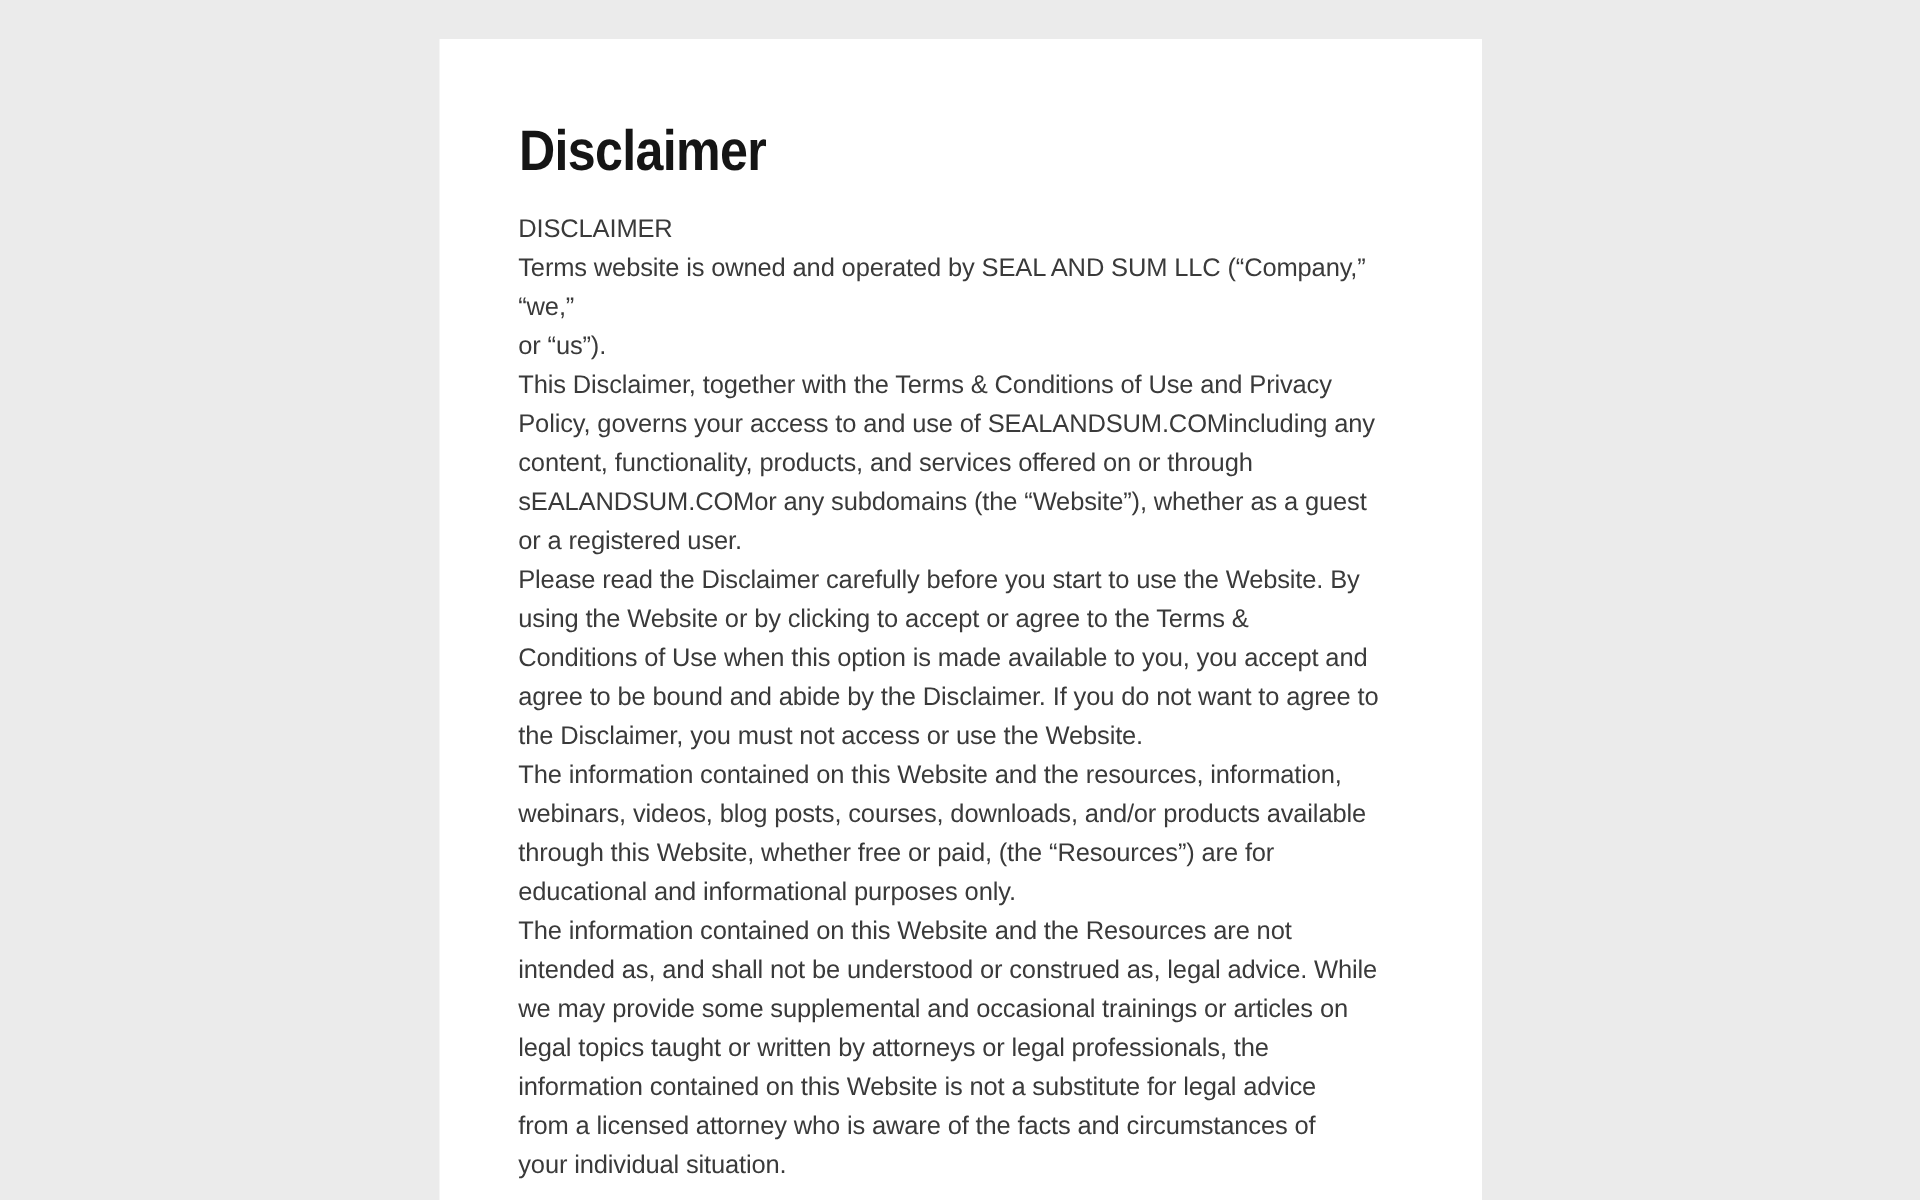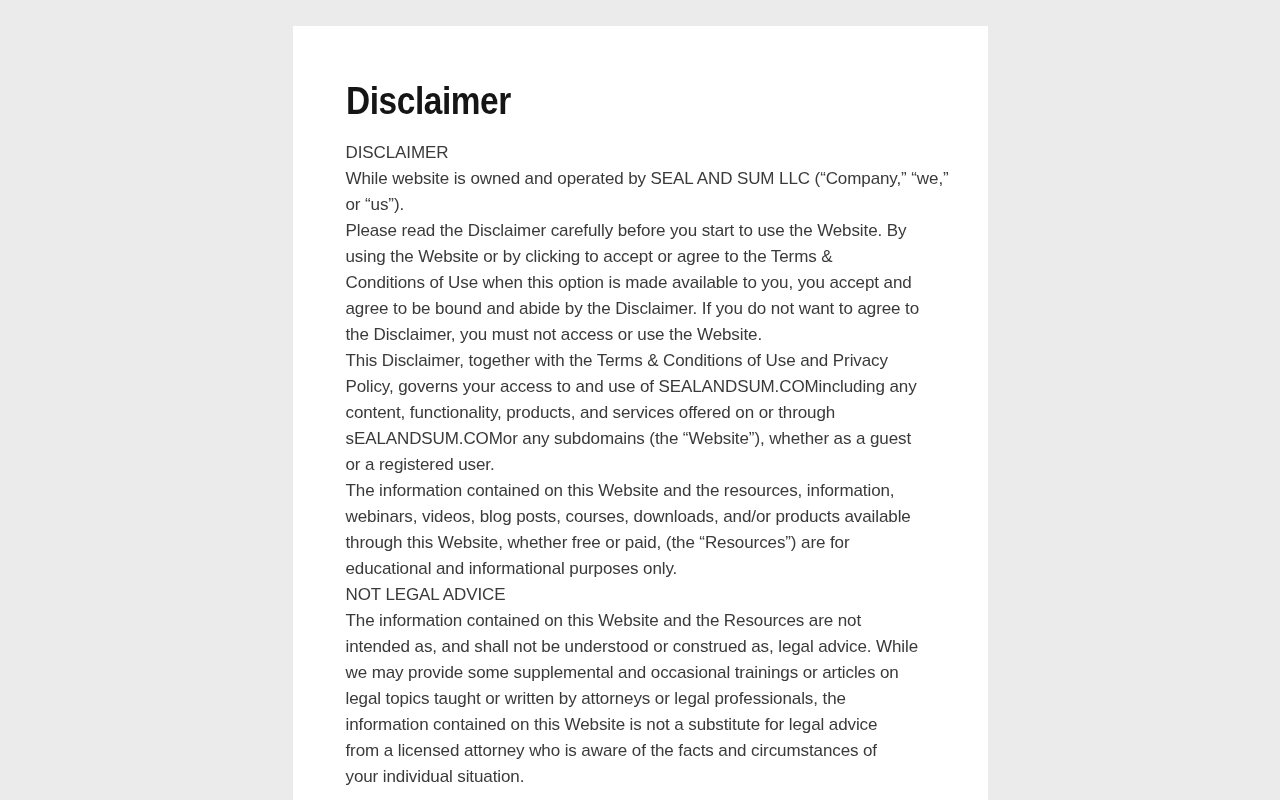--- a/index.html
+++ b/index.html
@@ -39,37 +39,36 @@
   }
 </style>
 </head>
 <body>
 
 <div class="page">
   <div class="card">
     <h1 class="page-title">Disclaimer</h1>
     <div class="article-body">
       <p>DISCLAIMER</p>
-      <p>While website is owned and operated by SEAL AND SUM LLC (“Company,” “we,”
+      <p>Terms website is owned and operated by SEAL AND SUM LLC (“Company,” “we,”
 or “us”).</p>
+      <p>This Disclaimer, together with the Terms &amp; Conditions of Use and Privacy
+Policy, governs your access to and use of SEALANDSUM.COMincluding any
+content, functionality, products, and services offered on or through
+sEALANDSUM.COMor any subdomains (the “Website”), whether as a guest
+or a registered user.</p>
       <p>Please read the Disclaimer carefully before you start to use the Website. By
 using the Website or by clicking to accept or agree to the Terms &amp;
 Conditions of Use when this option is made available to you, you accept and
 agree to be bound and abide by the Disclaimer. If you do not want to agree to
 the Disclaimer, you must not access or use the Website.</p>
-      <p>This Disclaimer, together with the Terms &amp; Conditions of Use and Privacy
-Policy, governs your access to and use of SEALANDSUM.COMincluding any
-content, functionality, products, and services offered on or through
-sEALANDSUM.COMor any subdomains (the “Website”), whether as a guest
-or a registered user.</p>
       <p>The information contained on this Website and the resources, information,
 webinars, videos, blog posts, courses, downloads, and/or products available
 through this Website, whether free or paid, (the “Resources”) are for
 educational and informational purposes only.</p>
-      <p>NOT LEGAL ADVICE</p>
       <p>The information contained on this Website and the Resources are not
 intended as, and shall not be understood or construed as, legal advice. While
 we may provide some supplemental and occasional trainings or articles on
 legal topics taught or written by attorneys or legal professionals, the
 information contained on this Website is not a substitute for legal advice
 from a licensed attorney who is aware of the facts and circumstances of
 your individual situation.</p>
     </div>
   </div>
 </div>

